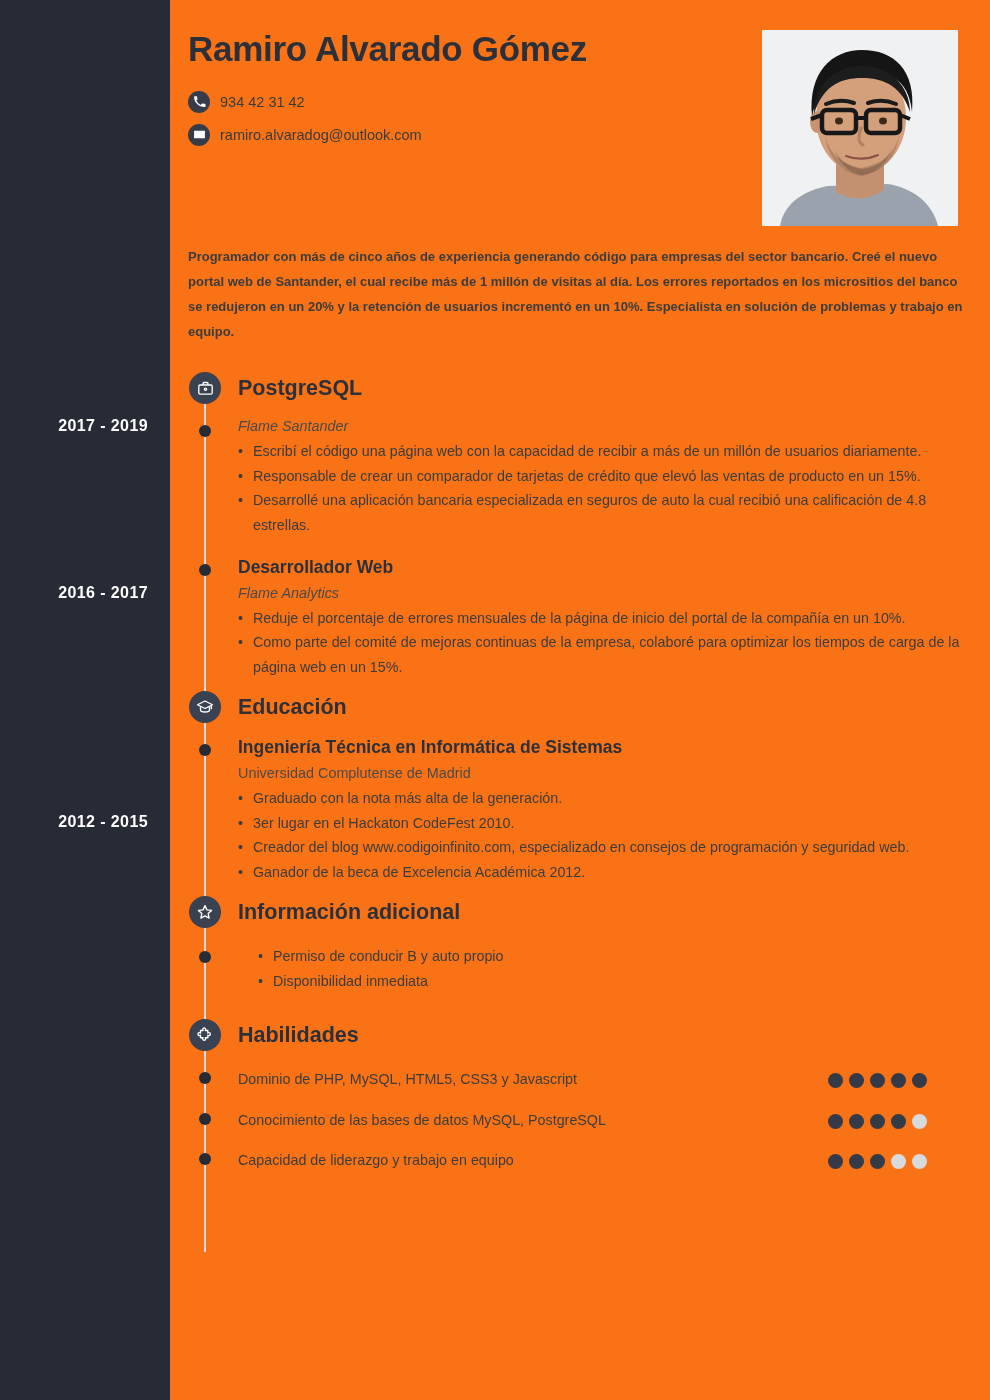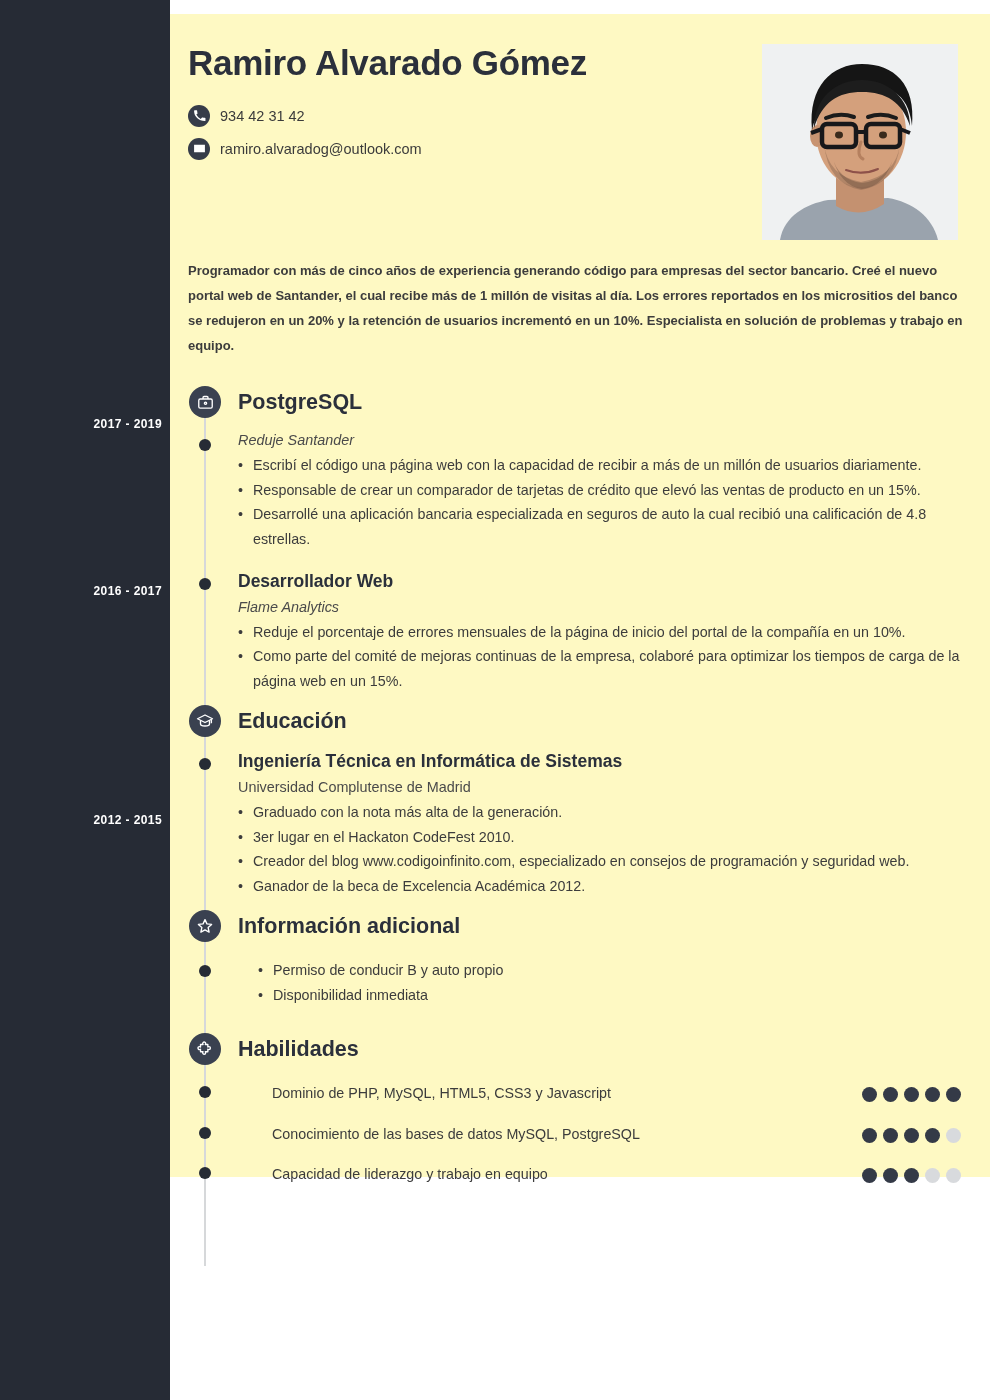--- a/index.html
+++ b/index.html
@@ -18,24 +18,24 @@
     position: absolute;
     left: 0; top: 0;
     width: 170px;
     height: 1400px;
     background: #262b35;
   }
 
   
   .main {
     position: absolute;
-    left: 170px; top: 14px;
+    left: 170px; top: 0;
     width: 820px;
-    height: 1163px;
-    background: #fef9c3;
+    height: 1400px;
+    background: #f97316;
   }
 
   
   .header {
     position: relative;
     padding: 30px 32px 0 18px;
     height: 230px;
   }
   .name {
     font-size: 35px;
@@ -171,22 +171,22 @@
     left: 0;
     color: #3c3c3c;
   }
 
   
   .daterail {
     position: absolute;
     left: 0;
     width: 170px;
     text-align: right;
-    padding-right: 8px;
-    font-size: 12px;
+    padding-right: 22px;
+    font-size: 16px;
     font-weight: bold;
     color: #ffffff;
     letter-spacing: 0.4px;
     z-index: 5;
   }
 
   
   .plainlist {
     position: relative;
     padding-left: 88px;
@@ -201,21 +201,21 @@
     border-radius: 50%;
     background: #262b35;
   }
 
   
   .skills { margin-top: 8px; }
   .skill-row {
     position: relative;
     display: flex;
     align-items: flex-start;
-    padding-left: 102px;
+    padding-left: 68px;
     padding-right: 22px;
     margin-bottom: 16px;
     min-height: 22px;
   }
   .skill-row .dot {
     position: absolute;
     left: 29px;
     top: 5px;
     width: 12px; height: 12px;
     border-radius: 50%;
@@ -321,21 +321,21 @@
           <path d="M8.5 7V5a1.5 1.5 0 0 1 1.5-1.5h4A1.5 1.5 0 0 1 15.5 5v2"></path>
           <circle cx="12" cy="13" r="1.6"></circle>
         </svg>
       </span>
       <span class="sec-title">PostgreSQL</span>
     </div>
 
     <div id="exp-entries">
         <div class="entry">
           <span class="dot"></span>
-          <div class="entry-sub">Reduje Santander</div>
+          <div class="entry-sub">Flame Santander</div>
           <ul class="bullets">
             <li>Escribí el código una página web con la capacidad de recibir a más de un millón de usuarios diariamente.</li>
             <li>Responsable de crear un comparador de tarjetas de crédito que elevó las ventas de producto en un 15%.</li>
             <li>Desarrollé una aplicación bancaria especializada en seguros de auto la cual recibió una calificación de 4.8 estrellas.</li>
           </ul>
         </div>
         <div class="entry" style="margin-top: 20px;">
           <span class="dot"></span>
           <div class="entry-title">Desarrollador Web</div>
           <div class="entry-sub">Flame Analytics</div>

